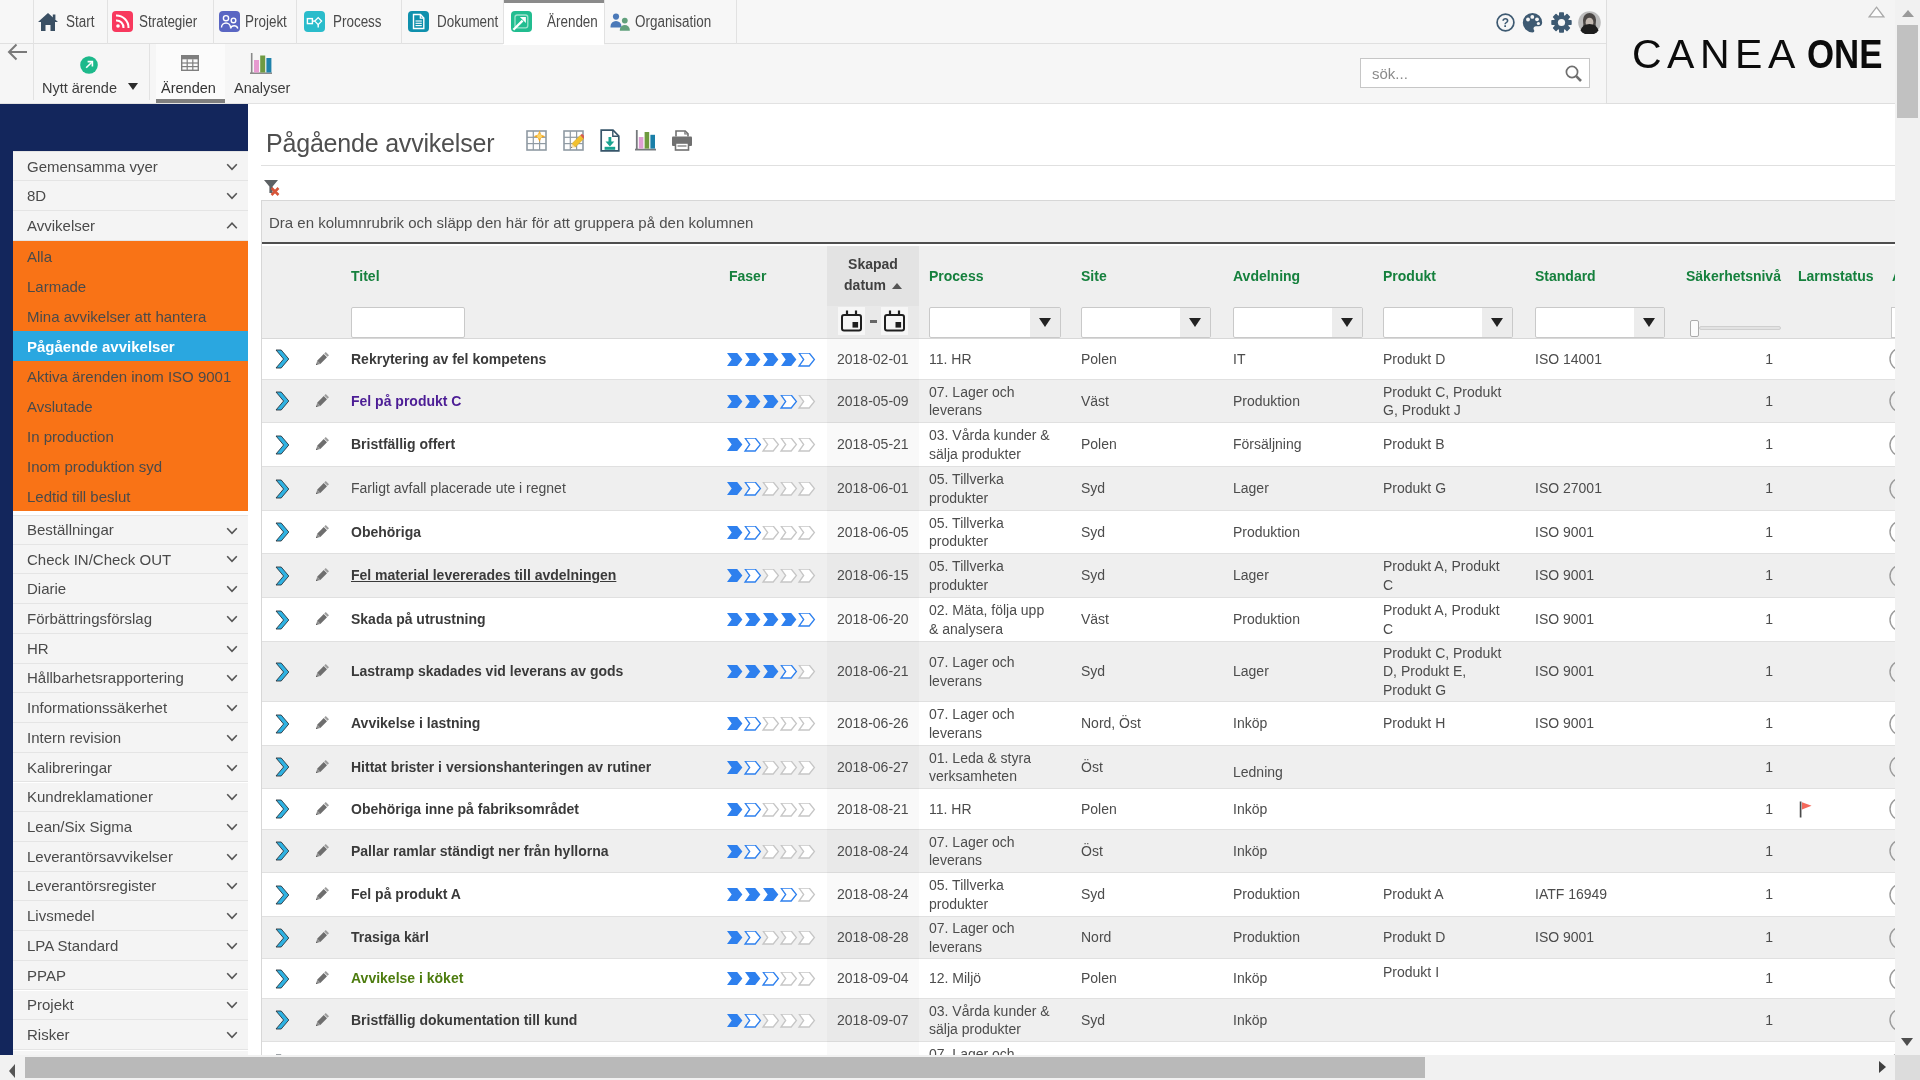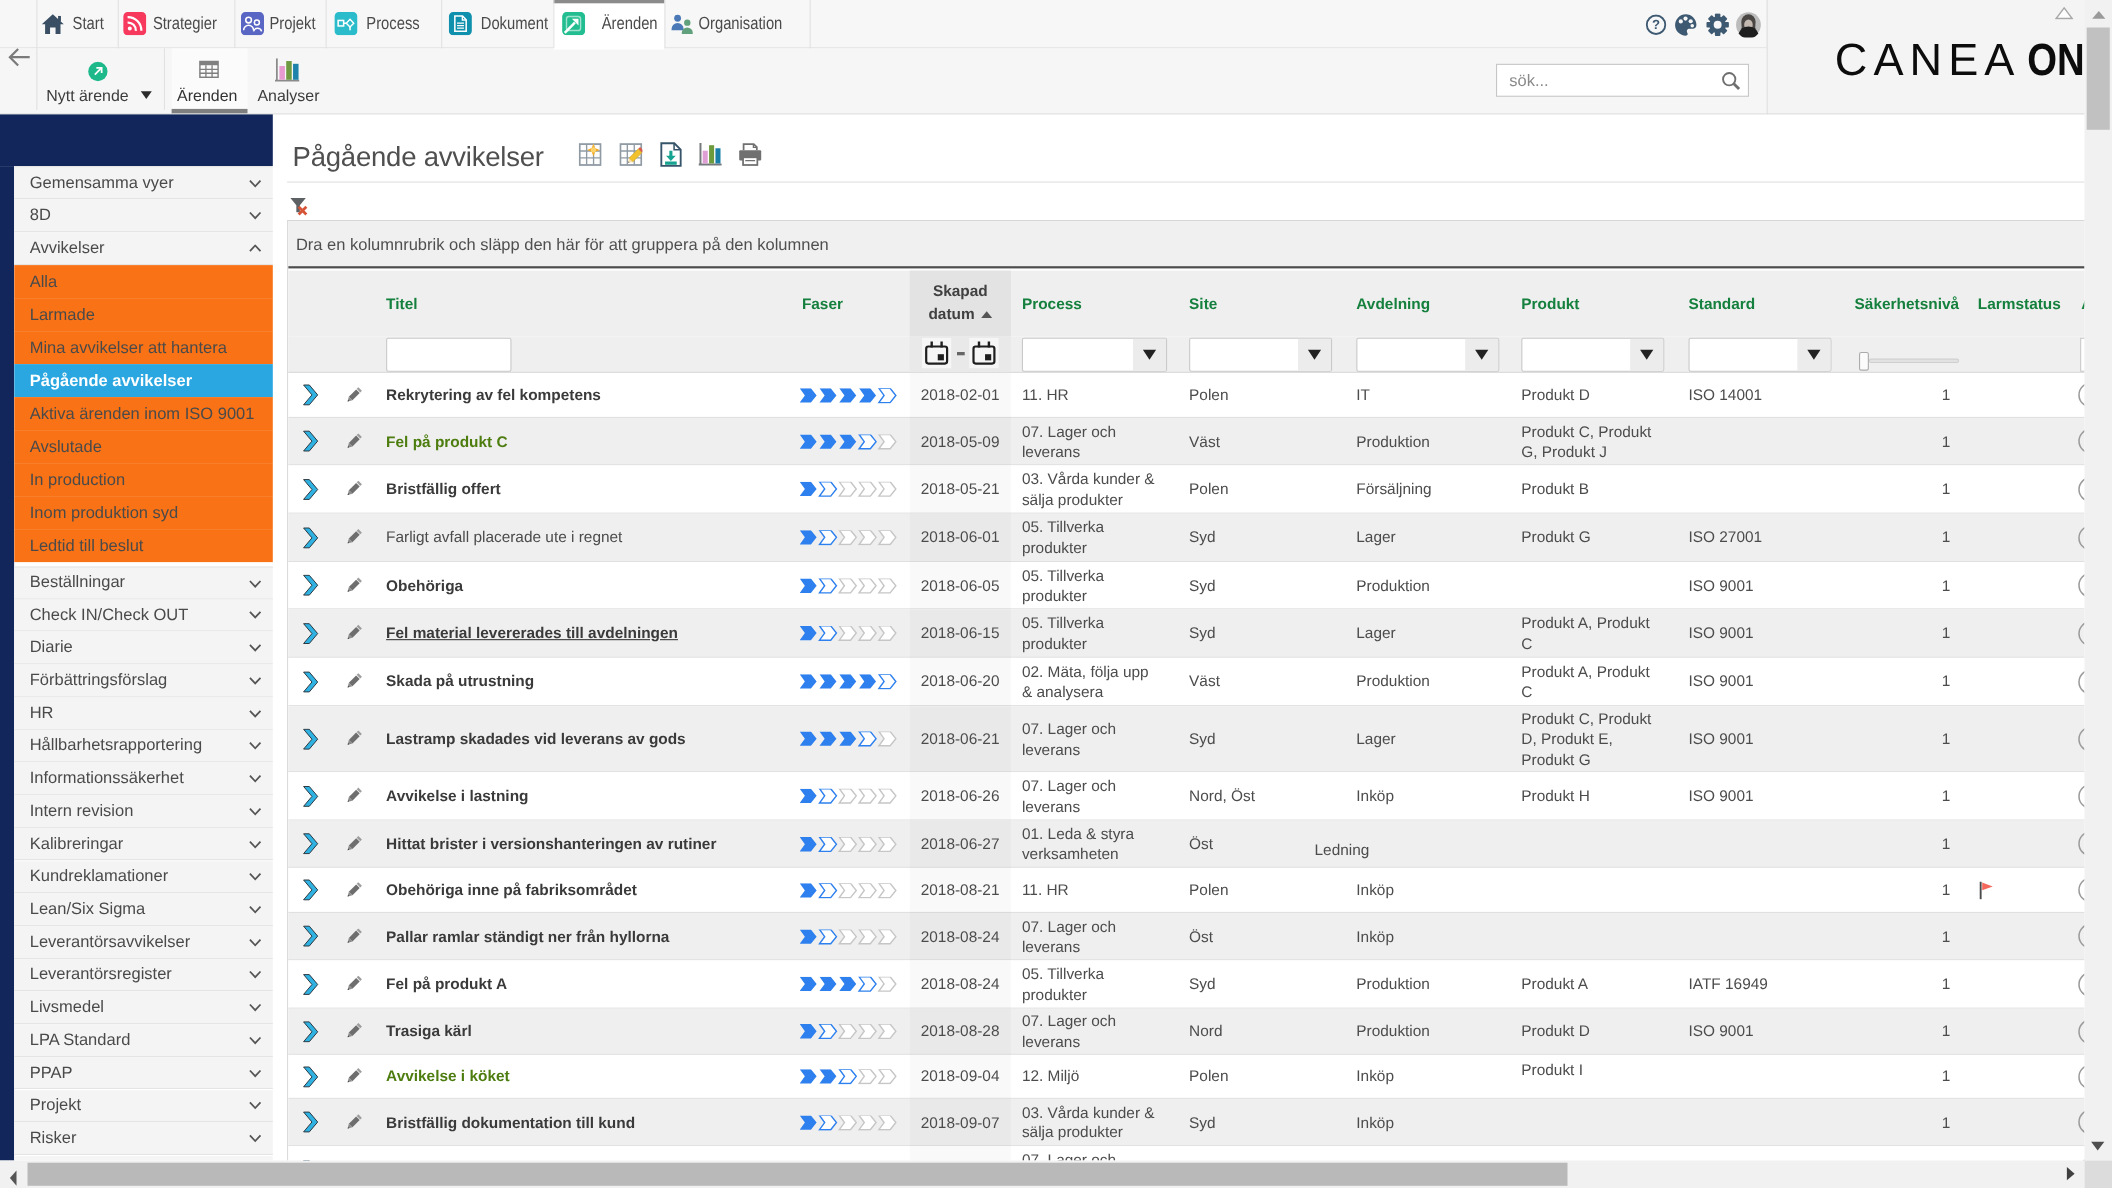--- a/index.html
+++ b/index.html
@@ -148,21 +148,21 @@
 <rect x="16.4" y="5" width="5" height="14.5" fill="#1f82ab"></rect>
   </svg>
 <div class="a" style="left:234px;top:80px;font-size:14.5px;color:#3c3c3c;">Analyser</div>
 <div class="a" style="left:1360px;top:58px;width:230px;height:30px;background:#fff;border:1px solid #c6c6c6;"></div>
 <div class="a" style="left:1372px;top:65px;font-size:15px;color:#8a8a8a;">sök...</div>
 <svg class="a" style="left:1564px;top:64px;" width="19" height="19" viewBox="0 0 19 19">
 <circle cx="8" cy="8" r="5.6" stroke="#6f6f6f" stroke-width="1.7" fill="none"></circle>
 <line x1="12.2" y1="12.2" x2="17" y2="17" stroke="#6f6f6f" stroke-width="2.6"></line>
   </svg>
 <div class="a" style="left:1606px;top:0;width:289px;height:104px;background:#f4f4f4;border-left:1px solid #dedede;border-bottom:1px solid #dedede;"></div>
-<div class="a" style="left:1632px;top:31px;width:260px;height:44px;font-size:41px;color:#0c0c0c;white-space:nowrap;"><span style="letter-spacing:5.5px;margin-left:36px;">CANEA</span><span style="font-weight:bold;display:inline-block;transform:scaleX(0.85);transform-origin:0 50%;margin-left:6px;">ONE</span></div>
+<div class="a" style="left:1632px;top:31px;width:260px;height:44px;font-size:41px;color:#0c0c0c;white-space:nowrap;"><span style="letter-spacing:5.5px;">CANEA</span><span style="font-weight:bold;display:inline-block;transform:scaleX(0.85);transform-origin:0 50%;margin-left:6px;">ONE</span></div>
 <svg class="a" style="left:1868px;top:6px;" width="17" height="12" viewBox="0 0 17 12">
 <path d="M8.5 1.2 L15.8 10.8 L1.2 10.8 Z" fill="#fdfdfd" stroke="#a8a8a8" stroke-width="1.3"></path>
   </svg>
 <div class="a" style="left:0;top:104px;width:248px;height:47px;background:#13265c;"></div>
 <div class="a" style="left:0;top:151px;width:13px;height:904px;background:#13265c;"></div>
 <div class="a" style="left:13px;top:151px;width:235px;height:904px;background:#fff;"></div>
 <div class="menucat" style="top:151px;height:30px;border-top:1px solid #e4e4e4;padding-left:14px;">Gemensamma vyer<svg style="position:absolute;right:10px;top:11.0px;" width="12" height="8" viewBox="0 0 12 8">
       <path d="M1.2 1.2 L6 6.3 L10.8 1.2" stroke="#555" stroke-width="1.6" fill="none"></path>
     </svg></div>
 <div class="menucat" style="top:181px;height:30px;padding-left:14px;">8D<svg style="position:absolute;right:10px;top:11.0px;" width="12" height="8" viewBox="0 0 12 8">
@@ -382,21 +382,21 @@
 <polygon points="1,1 6.2,1 13.8,10 6.2,19 1,19 8.6,10" fill="#2fb2e2" stroke="#2b3740" stroke-width="0.9"></polygon>
     </svg>
 <svg class="a" style="left:50px;top:190.5px;" width="19" height="19" viewBox="0 0 19 19">
 <g transform="rotate(45 9.5 9.5)">
 <rect x="7.2" y="1.2" width="4.6" height="2.1" fill="#9c9c9c"></rect>
 <rect x="7.2" y="4" width="4.6" height="9.4" fill="#6e6e6e"></rect>
 <path d="M7.2 13.4 L11.8 13.4 L9.5 17.2 Z" fill="#8a8a8a"></path>
 <path d="M8.7 15.9 L10.3 15.9 L9.5 17.2 Z" fill="#3f3f3f"></path>
       </g>
     </svg>
-<div class="cell" style="left:89px;top:178.5px;height:43px;font-weight:bold;color:#4d7c0f;">Fel på produkt C</div>
+<div class="cell" style="left:89px;top:178.5px;height:43px;font-weight:bold;color:#4c1d95;">Fel på produkt C</div>
 <svg class="a" style="left:465px;top:193.5px;" width="92" height="14" viewBox="0 0 92 14">
       <polygon points="0,0 10.2,0 15.4,6.5 10.2,13 0,13 4.7,6.5" fill="#2e80ee"></polygon>
       <polygon points="18,0 28.2,0 33.4,6.5 28.2,13 18,13 22.7,6.5" fill="#2e80ee"></polygon>
       <polygon points="36,0 46.2,0 51.4,6.5 46.2,13 36,13 40.7,6.5" fill="#2e80ee"></polygon>
       <polygon points="54,0 64.2,0 69.4,6.5 64.2,13 54,13 58.7,6.5" fill="#fff" stroke="#2e80ee" stroke-width="1.3"></polygon>
       <polygon points="72,0 82.2,0 87.4,6.5 82.2,13 72,13 76.7,6.5" fill="#fff" stroke="#c6c6c6" stroke-width="1.3"></polygon>
     </svg>
 <div class="cell" style="left:575px;top:178.5px;height:43px;">2018-05-09</div>
 <div class="cell" style="left:667px;top:178.5px;height:43px;">
       <div>07. Lager och<br>leverans</div>
@@ -691,21 +691,21 @@
       <polygon points="18,0 28.2,0 33.4,6.5 28.2,13 18,13 22.7,6.5" fill="#fff" stroke="#2e80ee" stroke-width="1.3"></polygon>
       <polygon points="36,0 46.2,0 51.4,6.5 46.2,13 36,13 40.7,6.5" fill="#fff" stroke="#c6c6c6" stroke-width="1.3"></polygon>
       <polygon points="54,0 64.2,0 69.4,6.5 64.2,13 54,13 58.7,6.5" fill="#fff" stroke="#c6c6c6" stroke-width="1.3"></polygon>
       <polygon points="72,0 82.2,0 87.4,6.5 82.2,13 72,13 76.7,6.5" fill="#fff" stroke="#c6c6c6" stroke-width="1.3"></polygon>
     </svg>
 <div class="cell" style="left:575px;top:544.5px;height:43px;">2018-06-27</div>
 <div class="cell" style="left:667px;top:544.5px;height:43px;">
       <div>01. Leda &amp; styra<br>verksamheten</div>
     </div>
 <div class="cell" style="left:819px;top:544.5px;height:43px;">Öst</div>
-<div class="cell" style="left:933px;top:544.5px;height:53px;">
+<div class="cell" style="left:971px;top:544.5px;height:53px;">
       <div>Ledning</div>
     </div>
 <div class="cell" style="left:1121px;top:544.5px;height:43px;">
       <div></div>
     </div>
 <div class="cell" style="left:1273px;top:544.5px;height:43px;"></div>
 <div class="cell" style="left:1429px;top:544.5px;height:43px;width:82px;justify-content:flex-end;">1</div>
 <svg class="a" style="left:1627px;top:554.0px;" width="24" height="24" viewBox="0 0 24 24">
       <circle cx="11.8" cy="12" r="10.8" fill="none" stroke="#9b9b9b" stroke-width="1.4"></circle>
     </svg>

